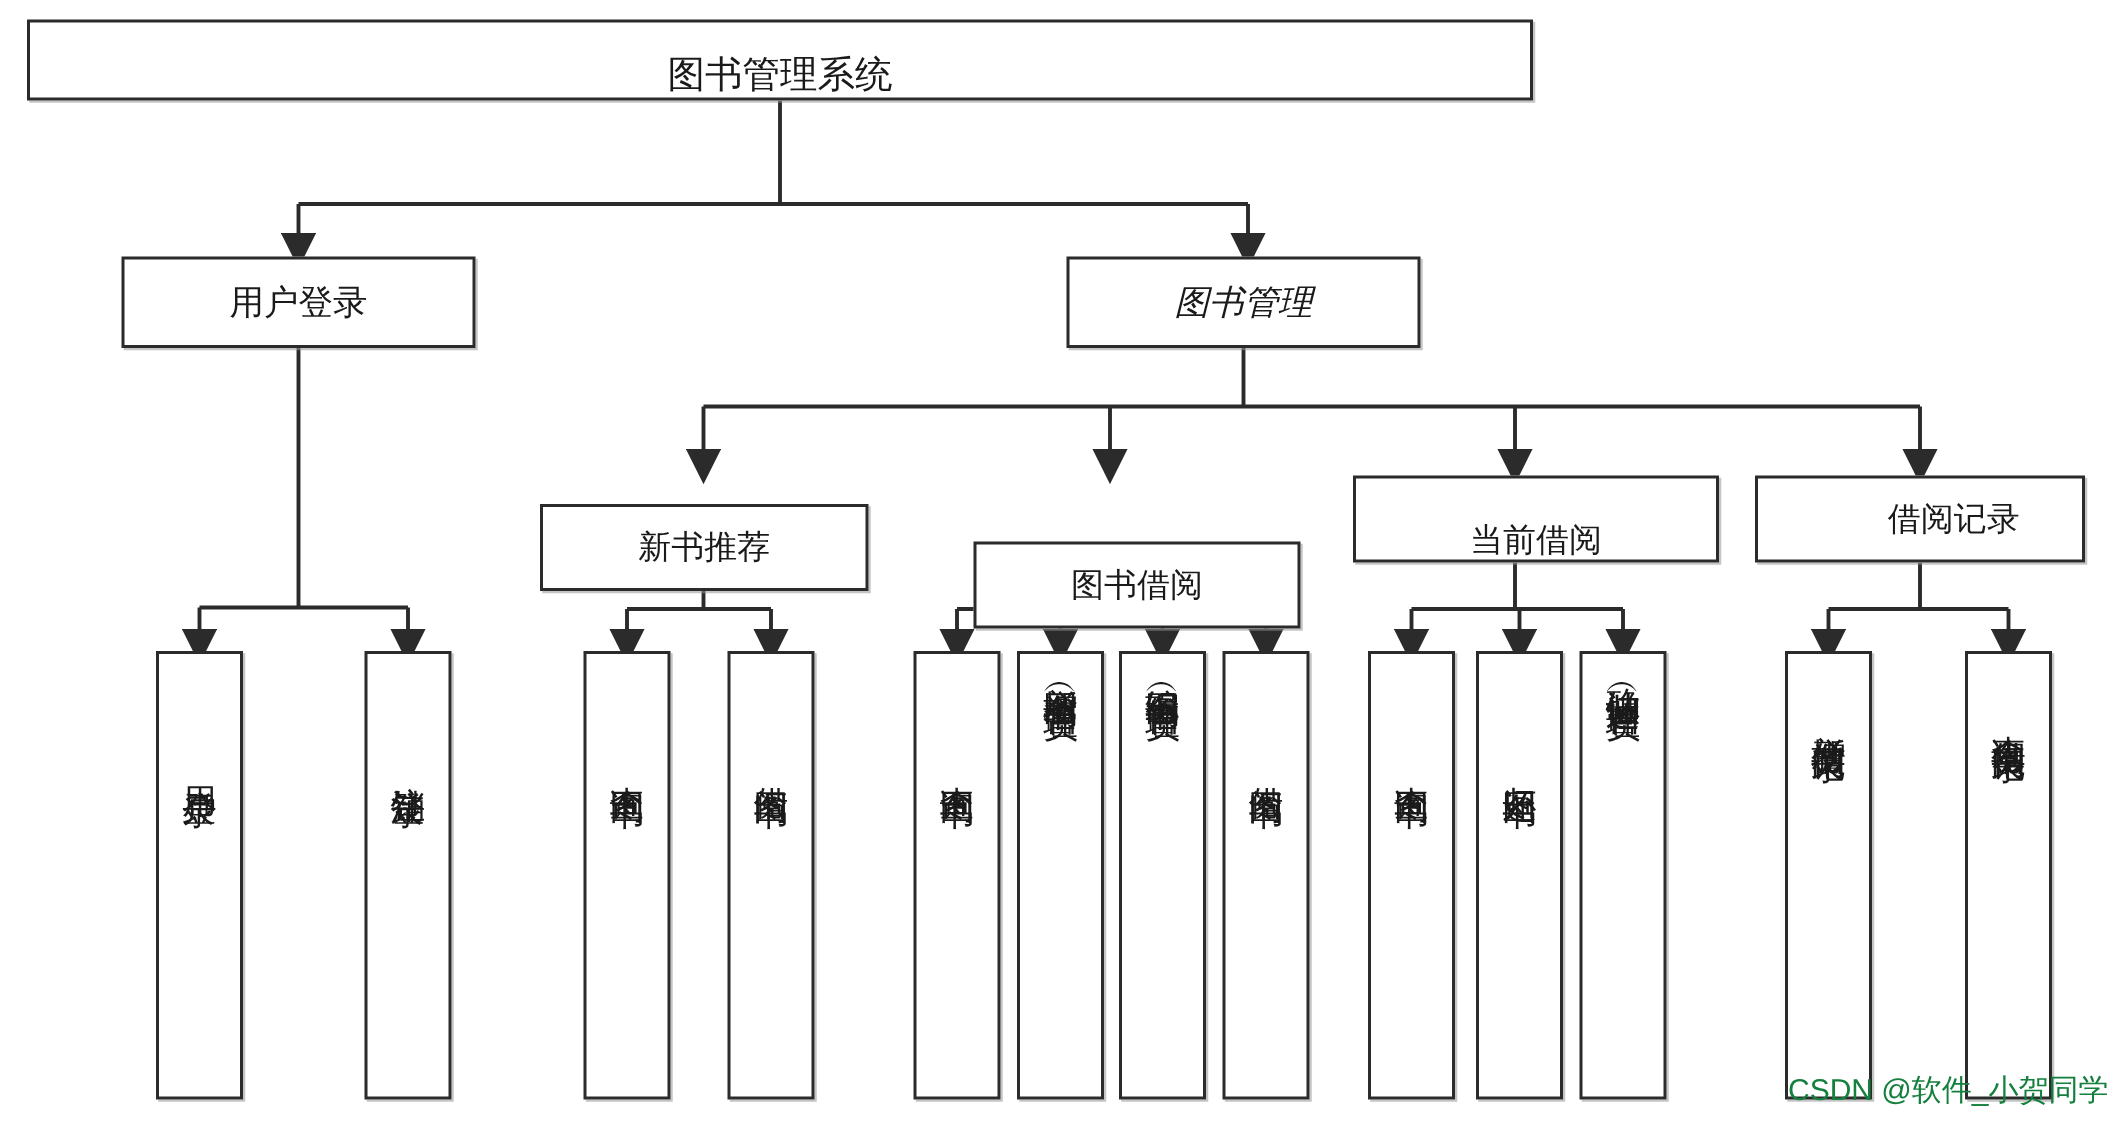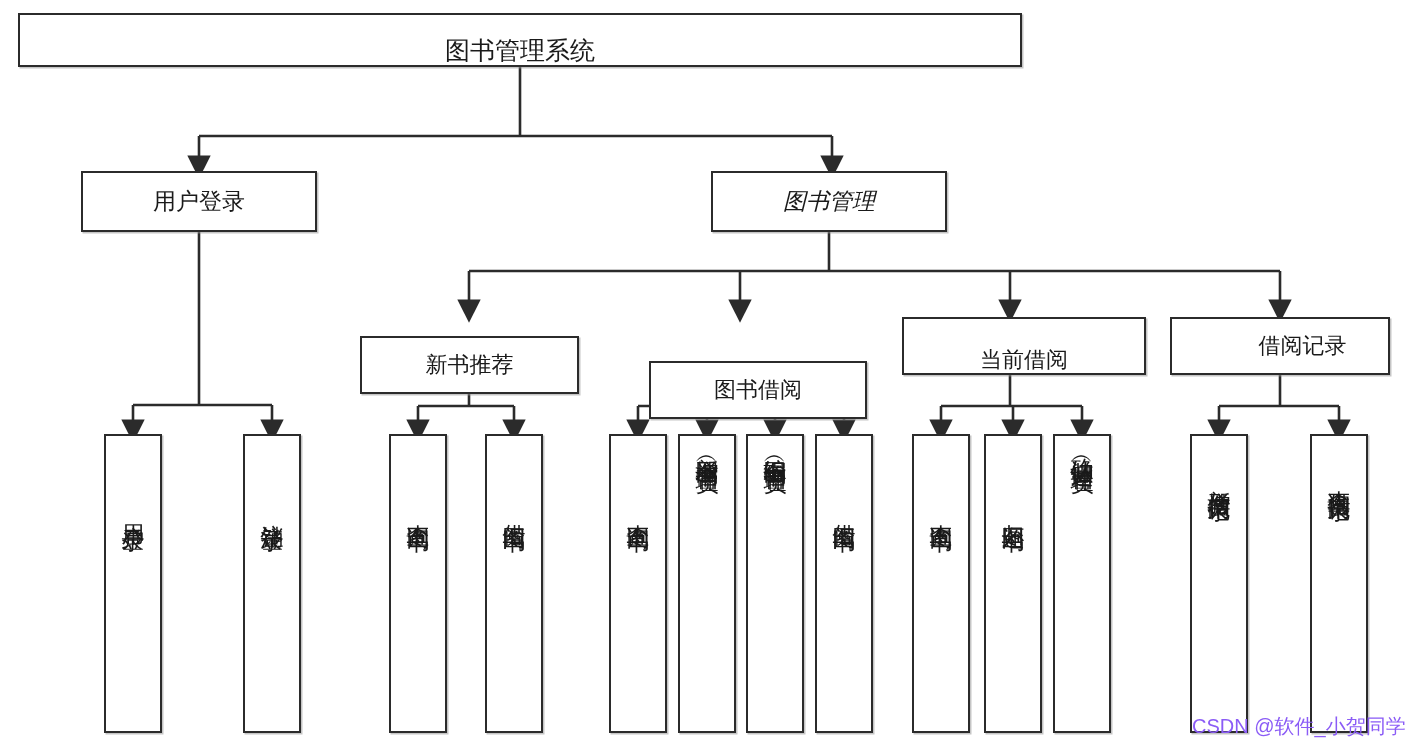--- a/index.html
+++ b/index.html
@@ -64,21 +64,21 @@
     letter-spacing: 2px;
     line-height: 1;
     white-space: nowrap;
   }
   .node.vert.tall-text {
     padding-top: 2px;
   }
   .watermark {
     position: absolute;
     font-size: 20px;
-    color: #8b5cf6;
+    color: #15803d;
     white-space: nowrap;
     user-select: none;
   }
 </style>
 </head>
 <body>
 
 <div id="canvas">
 
   <svg class="edges" viewBox="0 0 1405 747" xmlns="http://www.w3.org/2000/svg">

